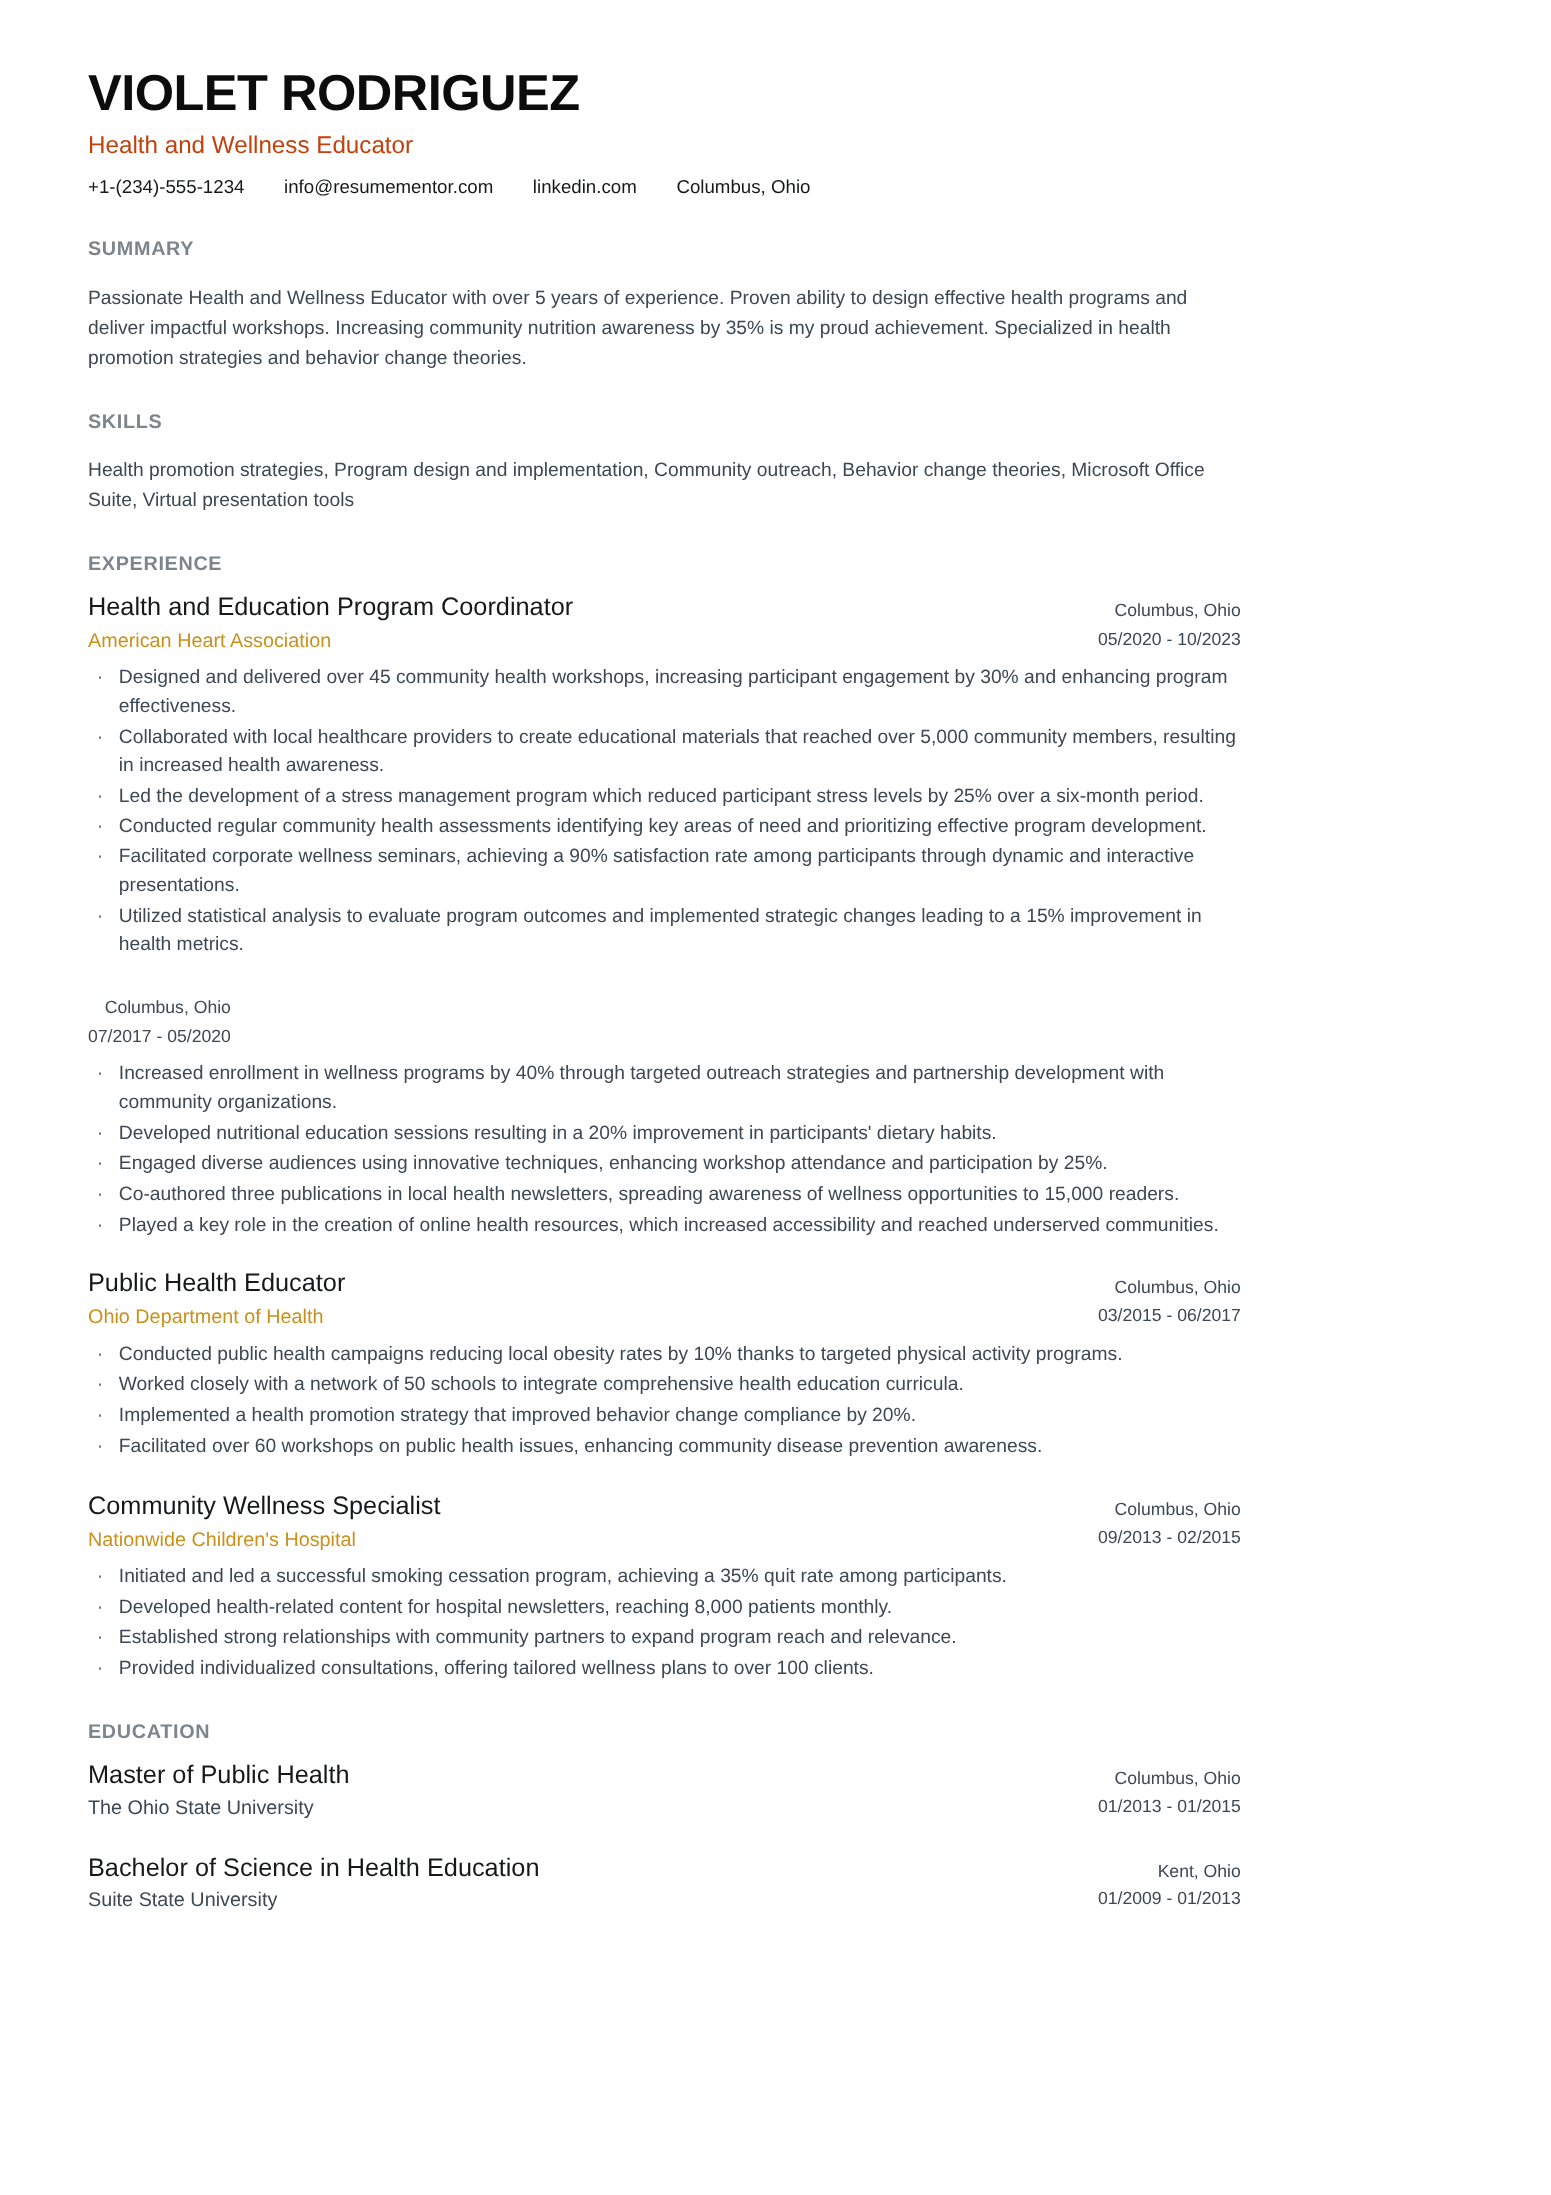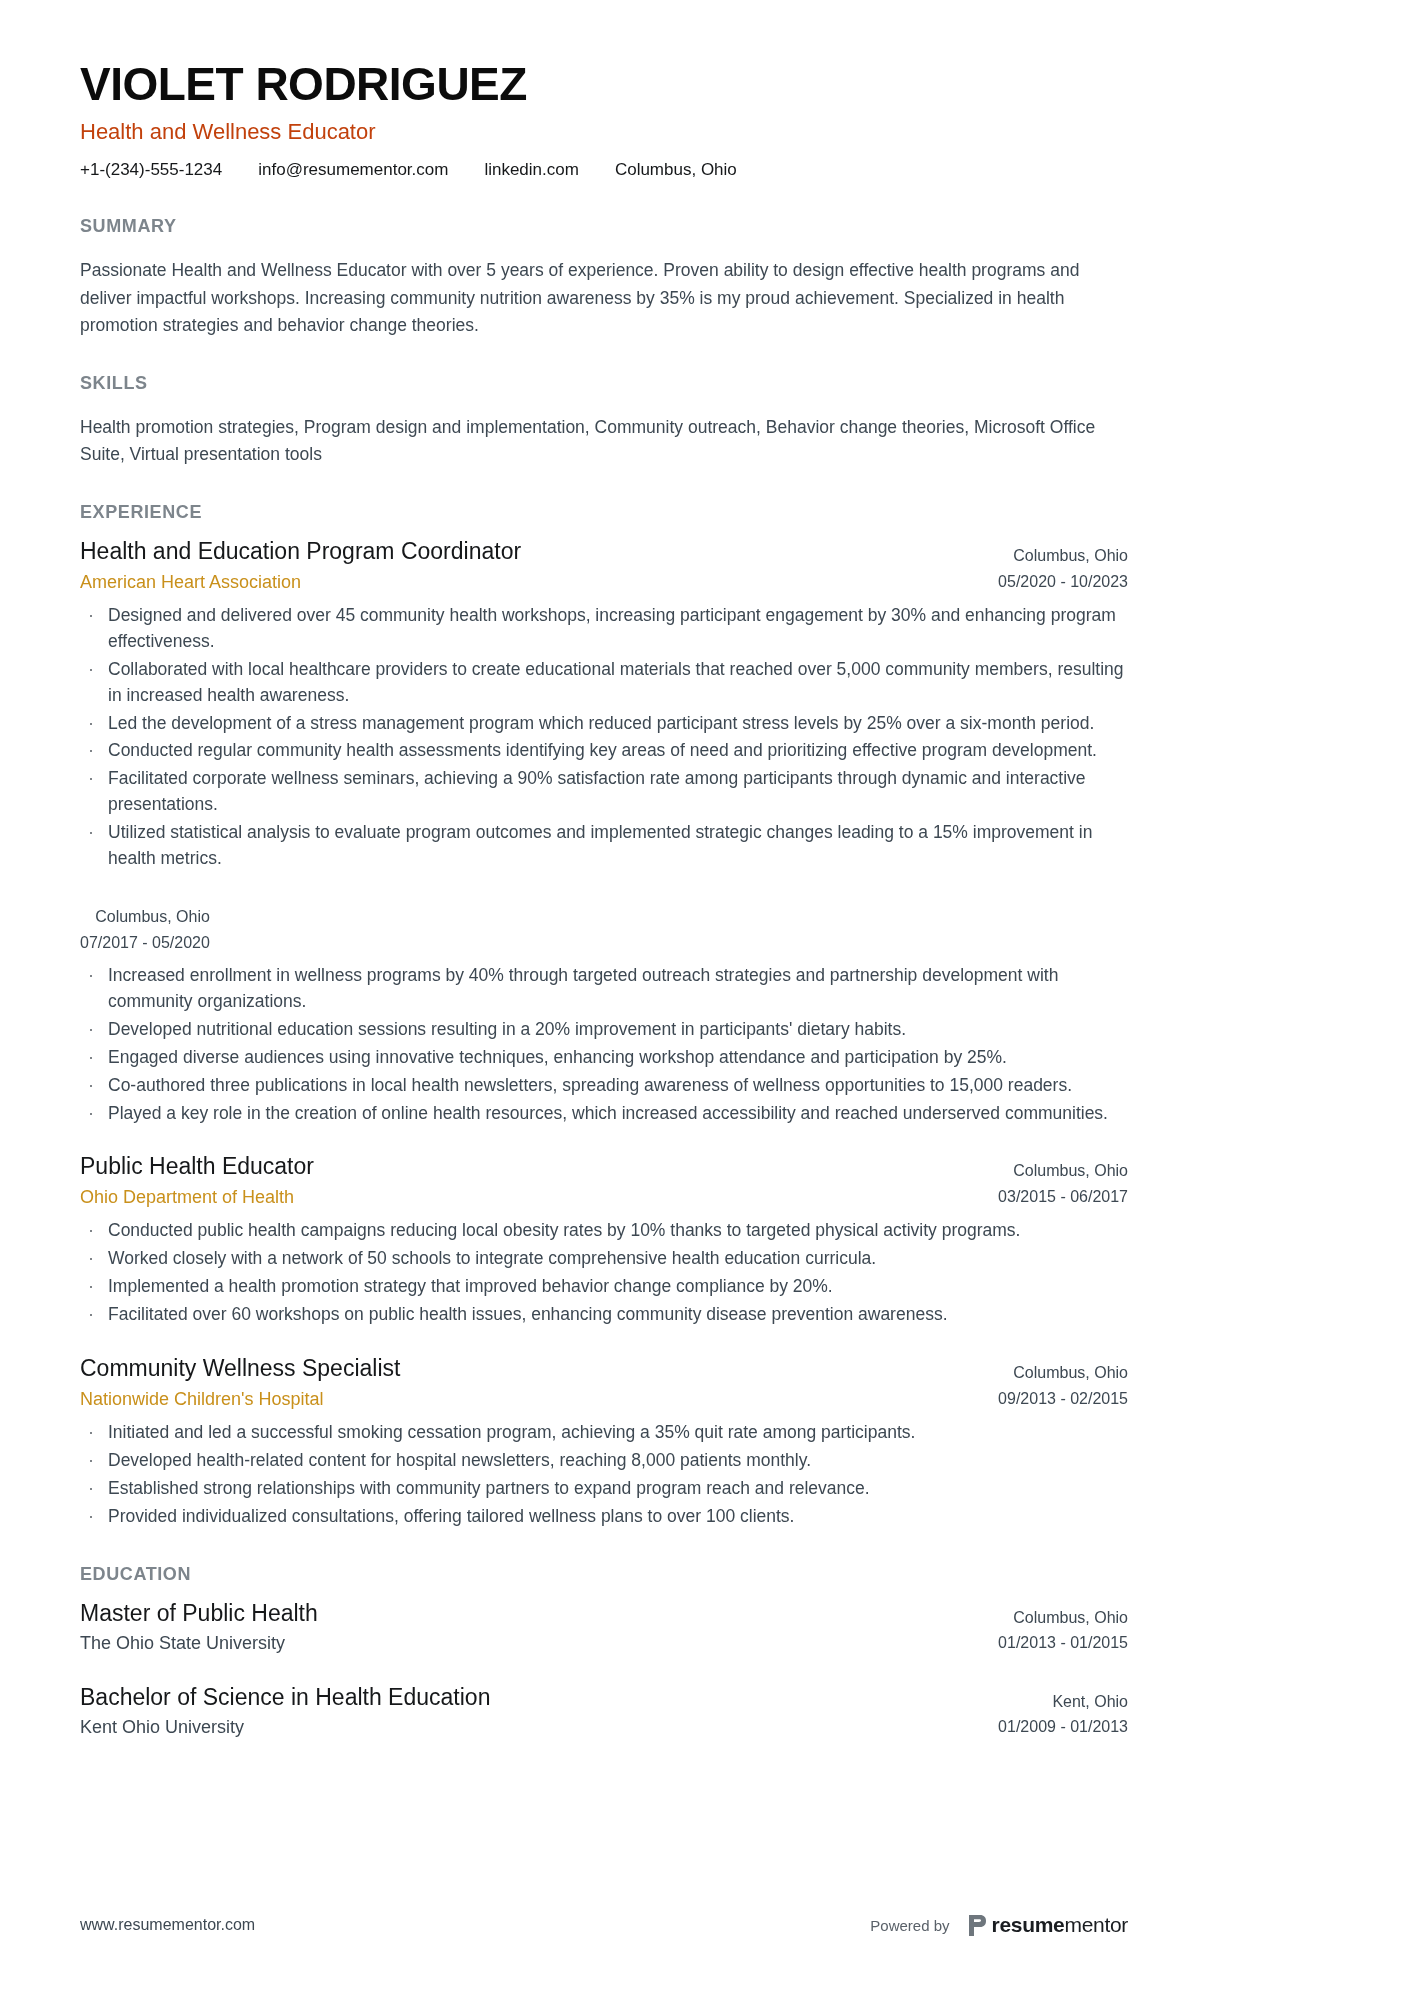--- a/index.html
+++ b/index.html
@@ -307,41 +307,25 @@
             <div class="entry-location">Columbus, Ohio</div>
             <div class="entry-dates">01/2013 - 01/2015</div>
           </div>
         </div>
       </div>
 
       <div class="entry">
         <div class="entry-head">
           <div class="entry-left">
             <div class="entry-title">Bachelor of Science in Health Education</div>
-            <div class="entry-org edu">Kent Ohio University</div>
+            <div class="entry-org edu">Suite State University</div>
           </div>
           <div class="entry-right">
             <div class="entry-location">Kent, Ohio</div>
             <div class="entry-dates">01/2009 - 01/2013</div>
           </div>
         </div>
       </div>
     </div>
 
   </div>
 
-  <div class="footer">
-    <span class="footer-url">www.resumementor.com</span>
-    <div class="footer-right">
-      <span class="powered-by">Powered by</span>
-      <span class="brand">
-        <span class="brand-mark">
-          <svg width="19" height="23" viewBox="0 0 19 23" xmlns="http://www.w3.org/2000/svg">
-            <path d="M1 22 L1 1 L12 1 C16 1 18 3.5 18 7 C18 10.5 16 13 12 13 L6 13 L6 8 L11 8 C12.4 8 13 7.5 13 6.6 C13 5.7 12.4 5.2 11 5.2 L6 5.2 L6 22 Z" fill="#6e767d"></path>
-          </svg>
-        </span>
-        <span class="brand-text">
-          <span class="b1">resume</span><span class="b2">mentor</span>
-        </span>
-      </span>
-    </div>
-  </div>
 </div>
 
 </body></html>

